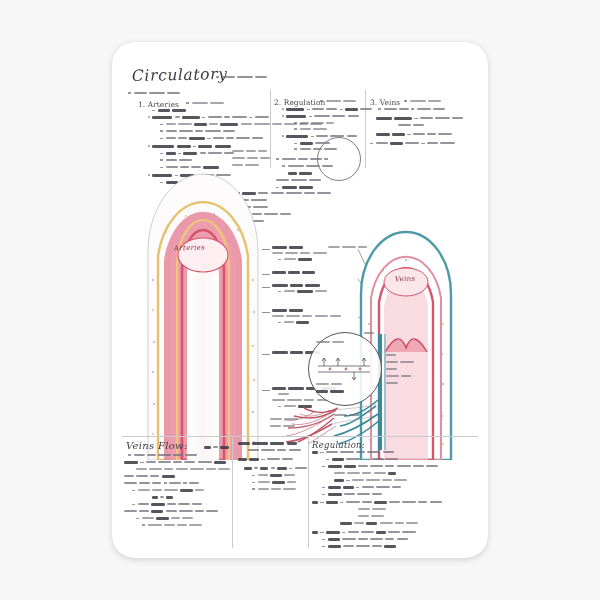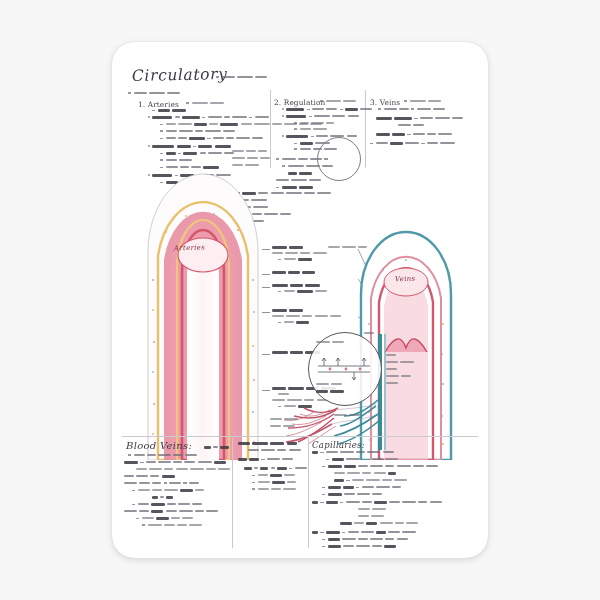--- a/index.html
+++ b/index.html
@@ -641,21 +641,21 @@
       </div>
       <div class="scr line" style="left:158px;top:383px;">
         <span class="w t" style="width:11px"></span>
           <span class="w t" style="width:12px"></span>
       </div>
 
       <div class="hrule" style="left:10px;top:394px;width:356px;"></div>
       <div class="vrule" style="left:120px;top:396px;height:110px;"></div>
       <div class="vrule" style="left:196px;top:396px;height:110px;"></div>
 
-      <div class="big-h" style="left:14px;top:398px;">Blood Veins:</div>
+      <div class="big-h" style="left:14px;top:398px;">Veins Flow:</div>
       <div class="scr line" style="left:92px;top:404px;">
         <span class="w b" style="width:7px"></span>
           <span class="w" style="width:5px"></span>
           <span class="w b" style="width:9px"></span>
       </div>
       <div class="scr line" style="left:16px;top:412px;">
         <span class="dash"></span>
           <span class="w" style="width:11px"></span>
           <span class="w" style="width:9px"></span>
         <span class="w" style="width:13px"></span>
@@ -781,21 +781,21 @@
           <span class="w b" style="width:13px"></span>
         <span class="w t" style="width:9px"></span>
       </div>
       <div class="scr line" style="left:140px;top:446px;">
         <span class="dash"></span>
           <span class="w t" style="width:11px"></span>
           <span class="w t" style="width:10px"></span>
         <span class="w t" style="width:13px"></span>
       </div>
 
-      <div class="big-h" style="left:200px;top:398px;font-size:8.5px;">Capillaries:</div>
+      <div class="big-h" style="left:200px;top:398px;font-size:8.5px;">Regulation:</div>
       <div class="scr line" style="left:200px;top:409px;">
         <span class="w b" style="width:6px"></span>
           <span class="dash"></span>
         <span class="w" style="width:12px"></span>
           <span class="w" style="width:14px"></span>
         <span class="w" style="width:9px"></span>
           <span class="w" style="width:13px"></span>
         <span class="w" style="width:11px"></span>
       </div>
       <div class="scr line" style="left:214px;top:416px;">

